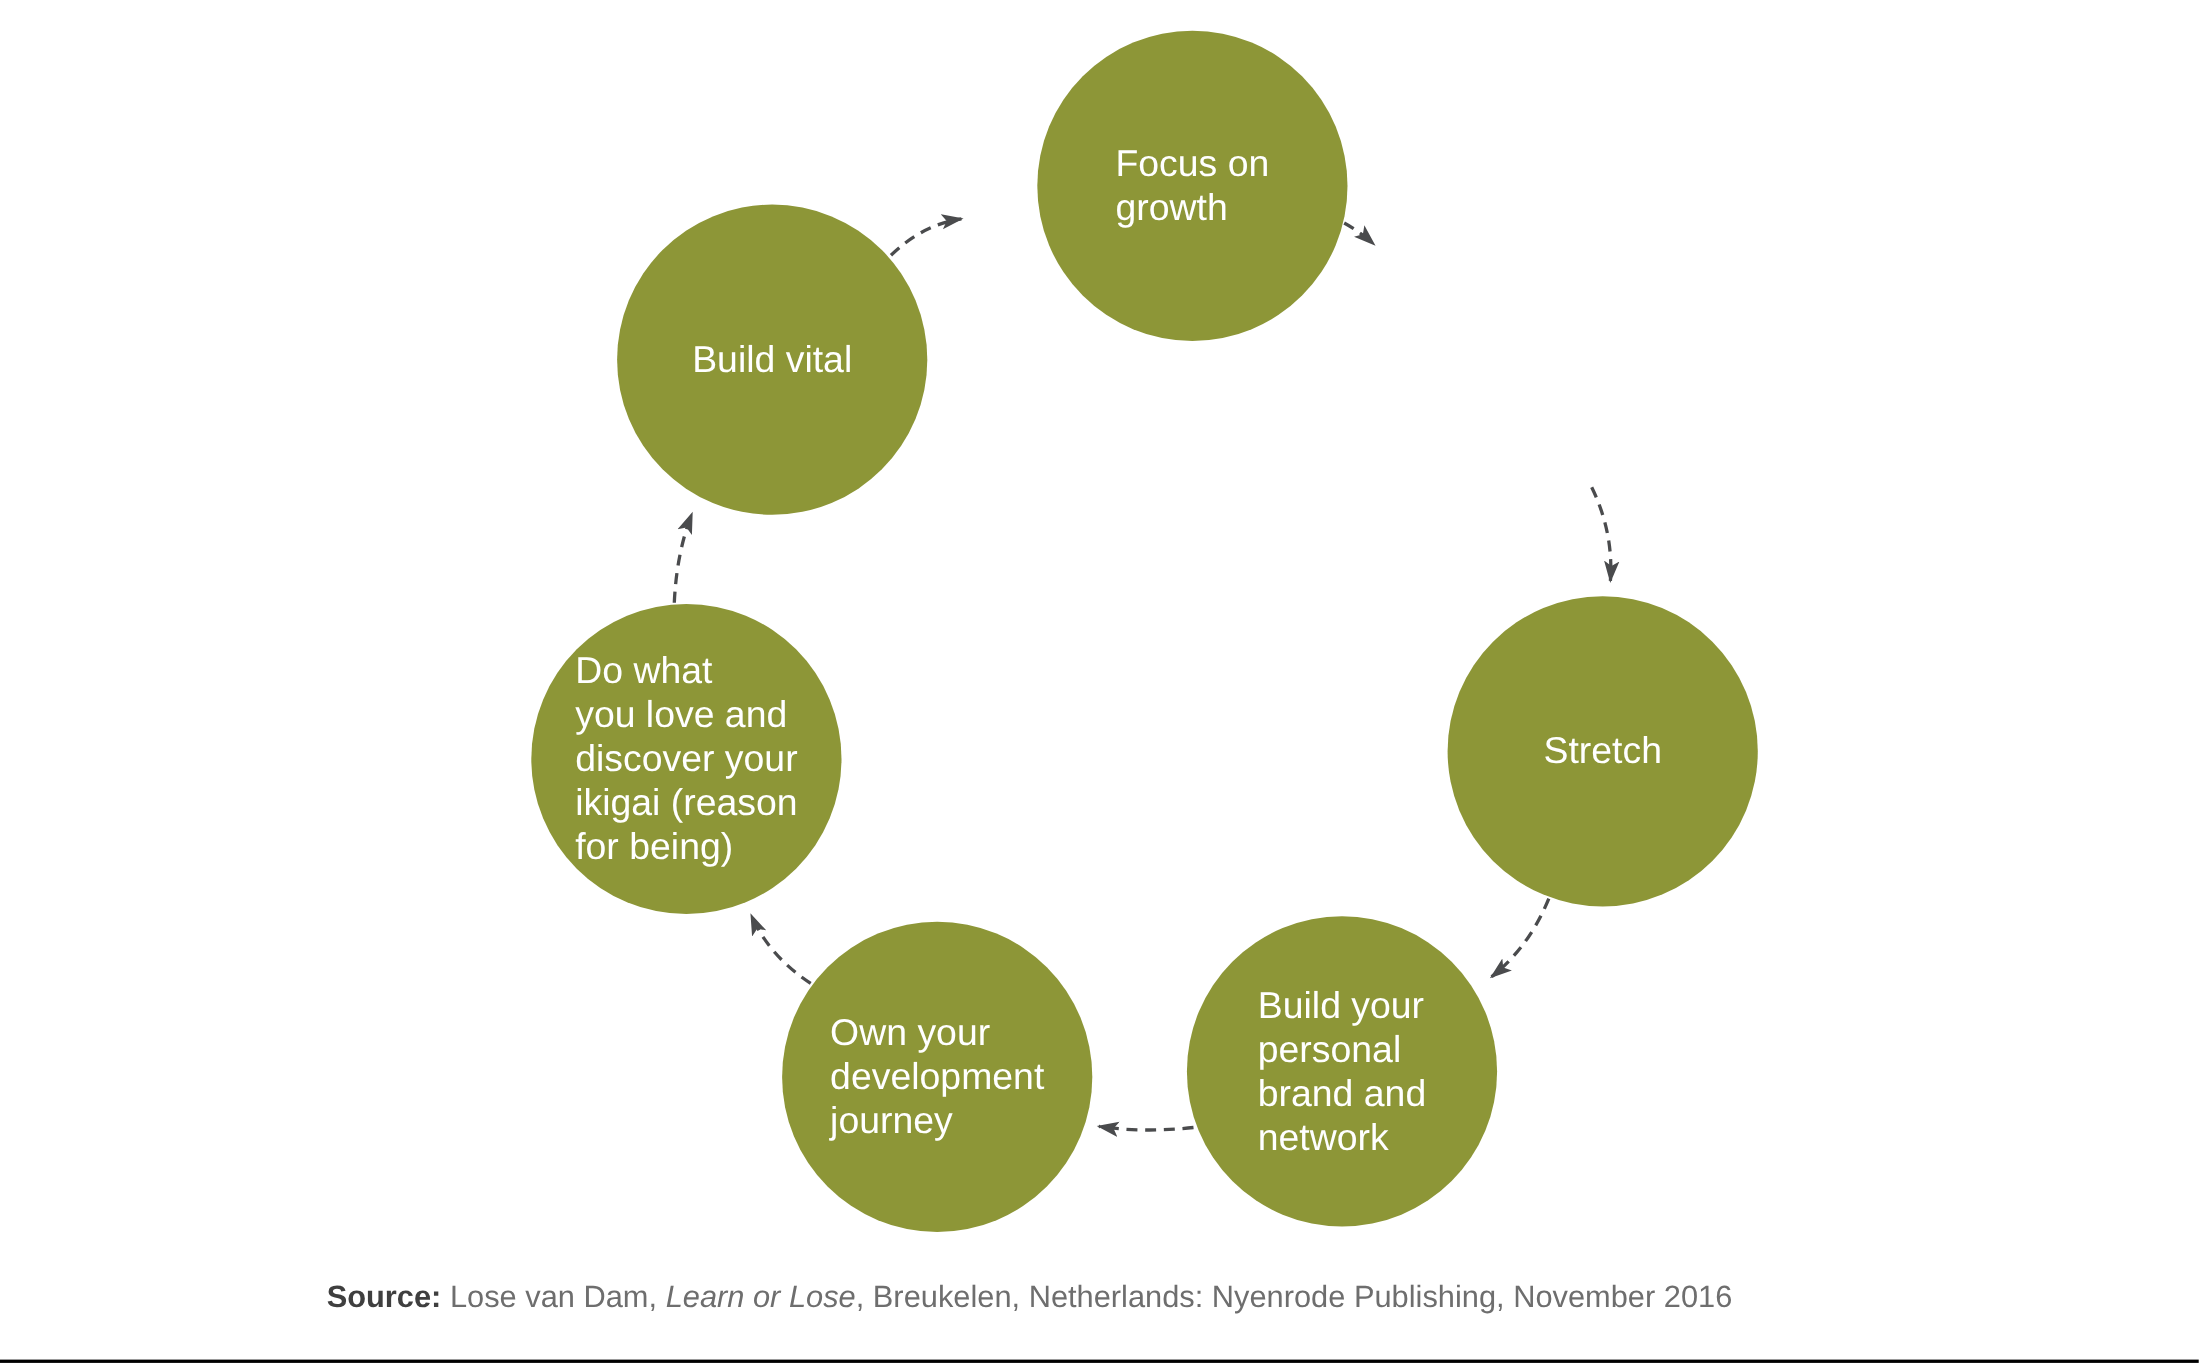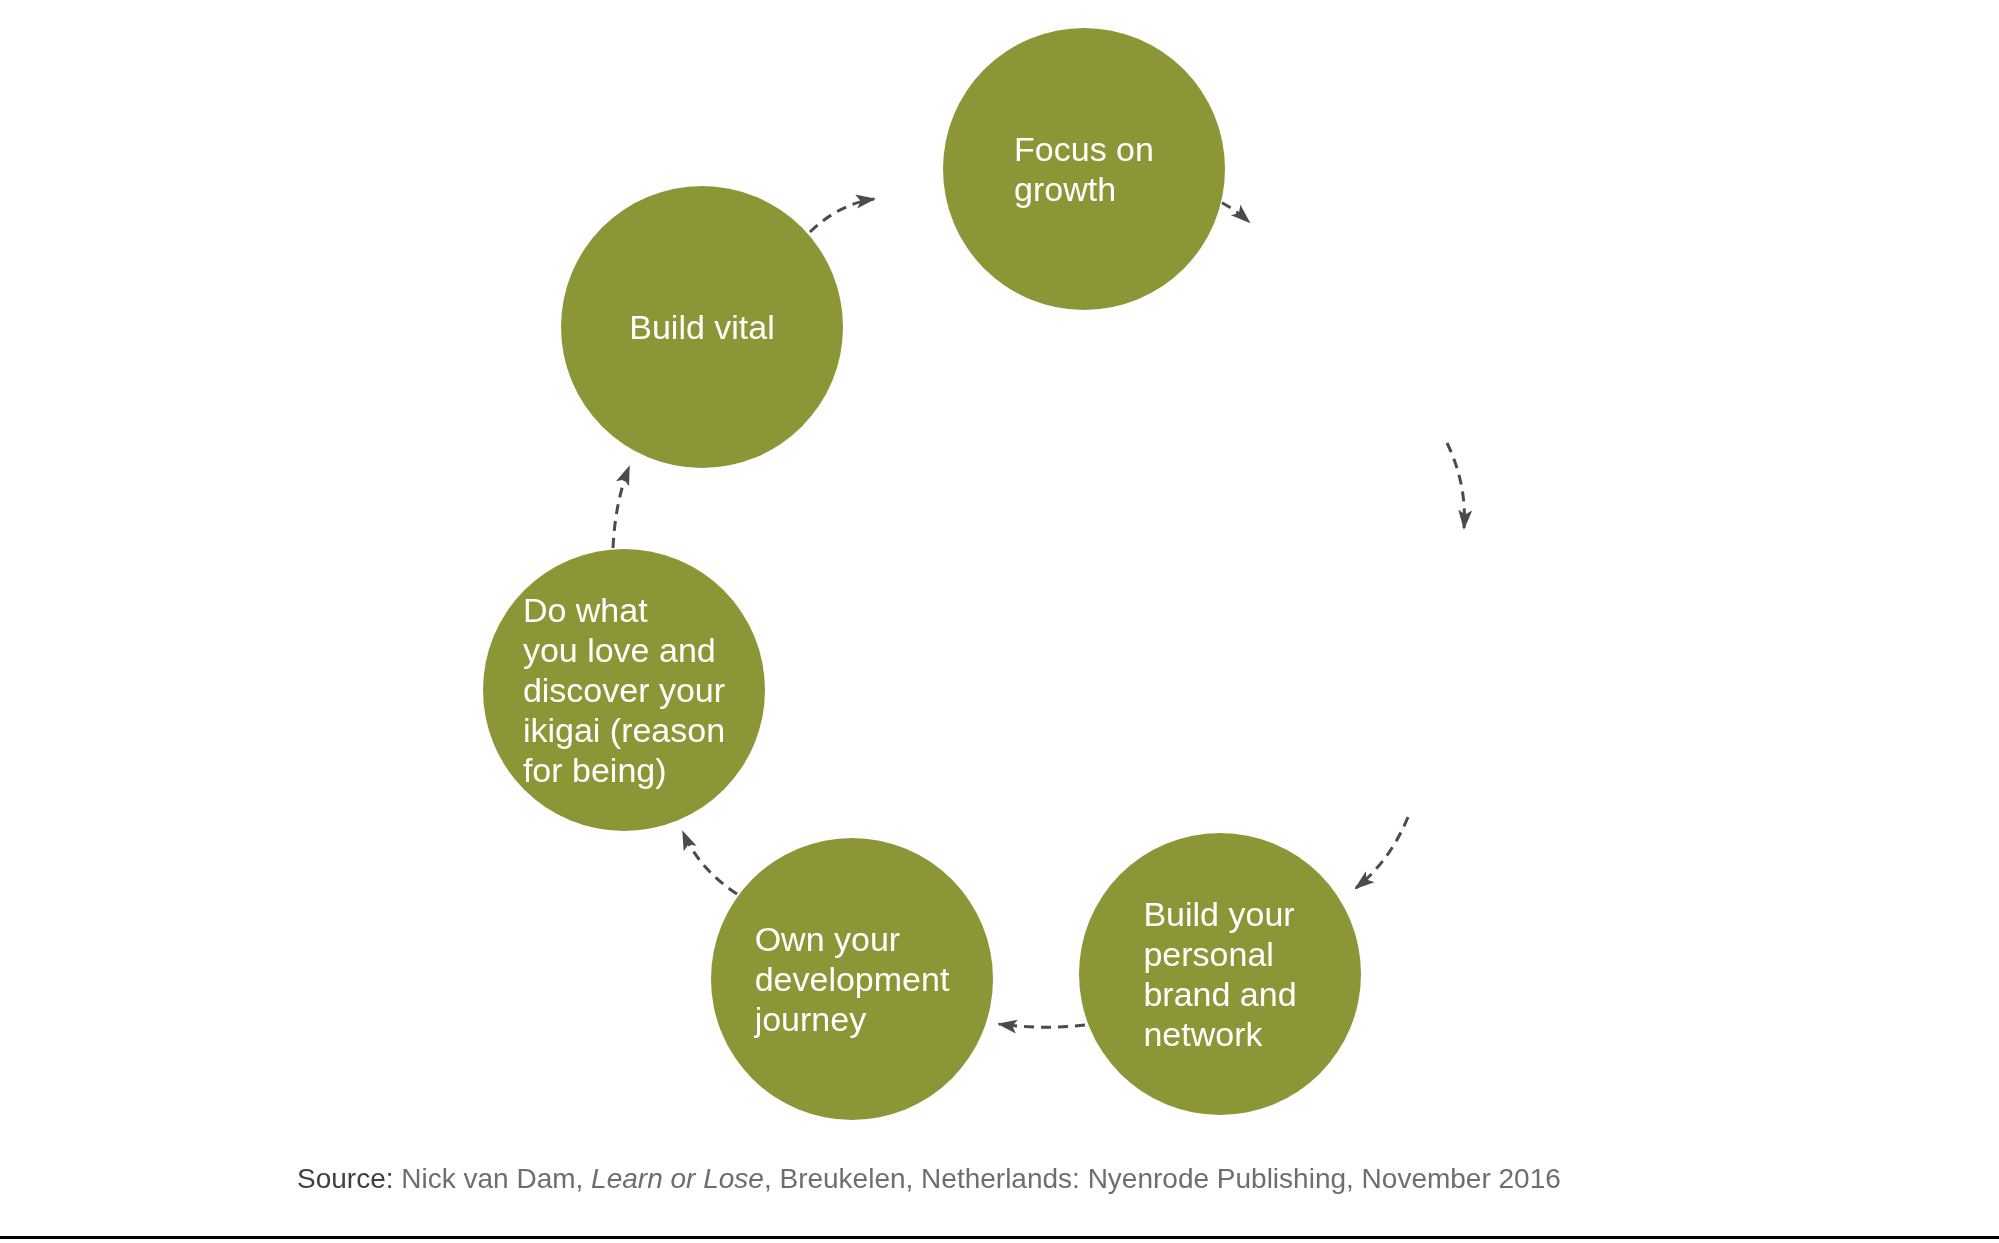--- a/index.html
+++ b/index.html
@@ -60,21 +60,21 @@
     left: 297px;
     top: 1162px;
     margin: 0;
     font-size: 28px;
     line-height: 34px;
     color: var(--source-text, #6e6e6e);
     white-space: nowrap;
   }
   .source strong {
     color: var(--source-label, #3f3f3f);
-    font-weight: normal;
+    font-weight: bold;
   }
   .source em {
     font-style: italic;
   }
   .bottom-rule {
     position: absolute;
     left: 0;
     top: 1236px;
     width: 1999px;
     height: 3px;
@@ -98,20 +98,23 @@
     <path class="arrow" marker-end="url(#ah)" d="M1408,817 Q1390,861 1356,888"></path>
     <path class="arrow" marker-end="url(#ah)" d="M1085,1025 Q1040,1030 999,1024"></path>
     <path class="arrow" marker-end="url(#ah)" d="M737,894 Q699,869 683,832"></path>
     <path class="arrow" marker-end="url(#ah)" d="M613,548 Q615,503 629,467"></path>
   </svg>
 
   <div class="node n1">
     <span>Focus on
 growth</span>
   </div>
+  <div class="node n3">
+    <span>Stretch</span>
+  </div>
   <div class="node n4">
     <span>Build your
 personal
 brand and
 network</span>
   </div>
   <div class="node n5">
     <span>Own your
 development
 journey</span>
@@ -120,17 +123,17 @@
     <span>Do what
 you love and
 discover your
 ikigai (reason
 for being)</span>
   </div>
   <div class="node n7">
     <span>Build vital</span>
   </div>
 
-  <p class="source"><strong>Source:</strong><span> Nick van Dam, </span><em>Learn or Lose</em><span>, Breukelen, Netherlands: Nyenrode Publishing, November 2016</span></p>
+  <p class="source"><strong>Source:</strong><span> Lose van Dam, </span><em>Learn or Lose</em><span>, Breukelen, Netherlands: Nyenrode Publishing, November 2016</span></p>
 
   <div class="bottom-rule"></div>
 
 </div>
 
 </body></html>

